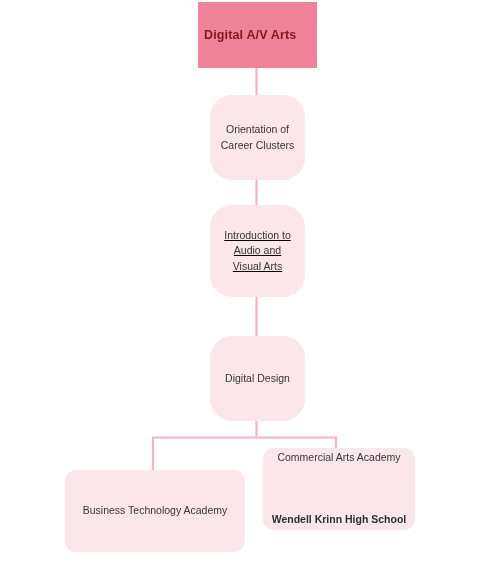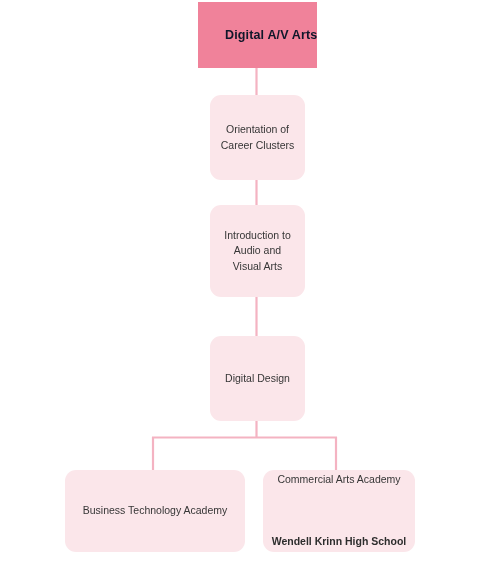--- a/index.html
+++ b/index.html
@@ -39,68 +39,68 @@
     width: 119px;
     height: 66px;
     background: #F0829A;
     box-sizing: border-box;
     display: flex;
     align-items: center;
     justify-content: flex-start;
     z-index: 3;
   }
   .node-header-label {
-    color: #0f172a;
+    color: #7f1d1d;
     font-size: 12.5px;
     font-weight: bold;
     letter-spacing: 0.15px;
-    padding-left: 27px;
+    padding-left: 6px;
     line-height: 1.2;
     white-space: nowrap;
   }
 
   
   .node-course {
     position: absolute;
     background: #FBE6EA;
-    border-radius: 11px;
+    border-radius: 22px;
     box-sizing: border-box;
     display: flex;
     align-items: center;
     justify-content: center;
     text-align: center;
     z-index: 3;
   }
   .node-course-label {
     color: #363636;
     font-size: 10.5px;
     line-height: 1.45;
     padding: 0 9px;
   }
 
   #node-orientation  { left: 210px; top: 95px;  width: 95px;  height: 85px; }
-  #node-introduction { left: 210px; top: 205px; width: 95px;  height: 92px; }
+  #node-introduction { left: 210px; top: 205px; width: 95px;  height: 92px; text-decoration: underline; }
   #node-digital-design { left: 210px; top: 336px; width: 95px; height: 85px; justify-content: center; }
 
   
   .node-academy {
     position: absolute;
     background: #FBE6EA;
     border-radius: 11px;
     box-sizing: border-box;
     display: flex;
     flex-direction: column;
     align-items: center;
     justify-content: center;
     text-align: center;
     z-index: 3;
     gap: 46px;
   }
   #node-academy-left  { left: 65px;  top: 470px; width: 180px; height: 82px; }
-  #node-academy-right { left: 263px; top: 470px; width: 152px; height: 82px; }
+  #node-academy-right { left: 263px; top: 448px; width: 152px; height: 82px; }
 
   .academy-name {
     color: #363636;
     font-size: 10.5px;
     line-height: 1.5;
   }
   .academy-school {
     color: #2d2d2d;
     font-size: 10.5px;
     font-weight: bold;

